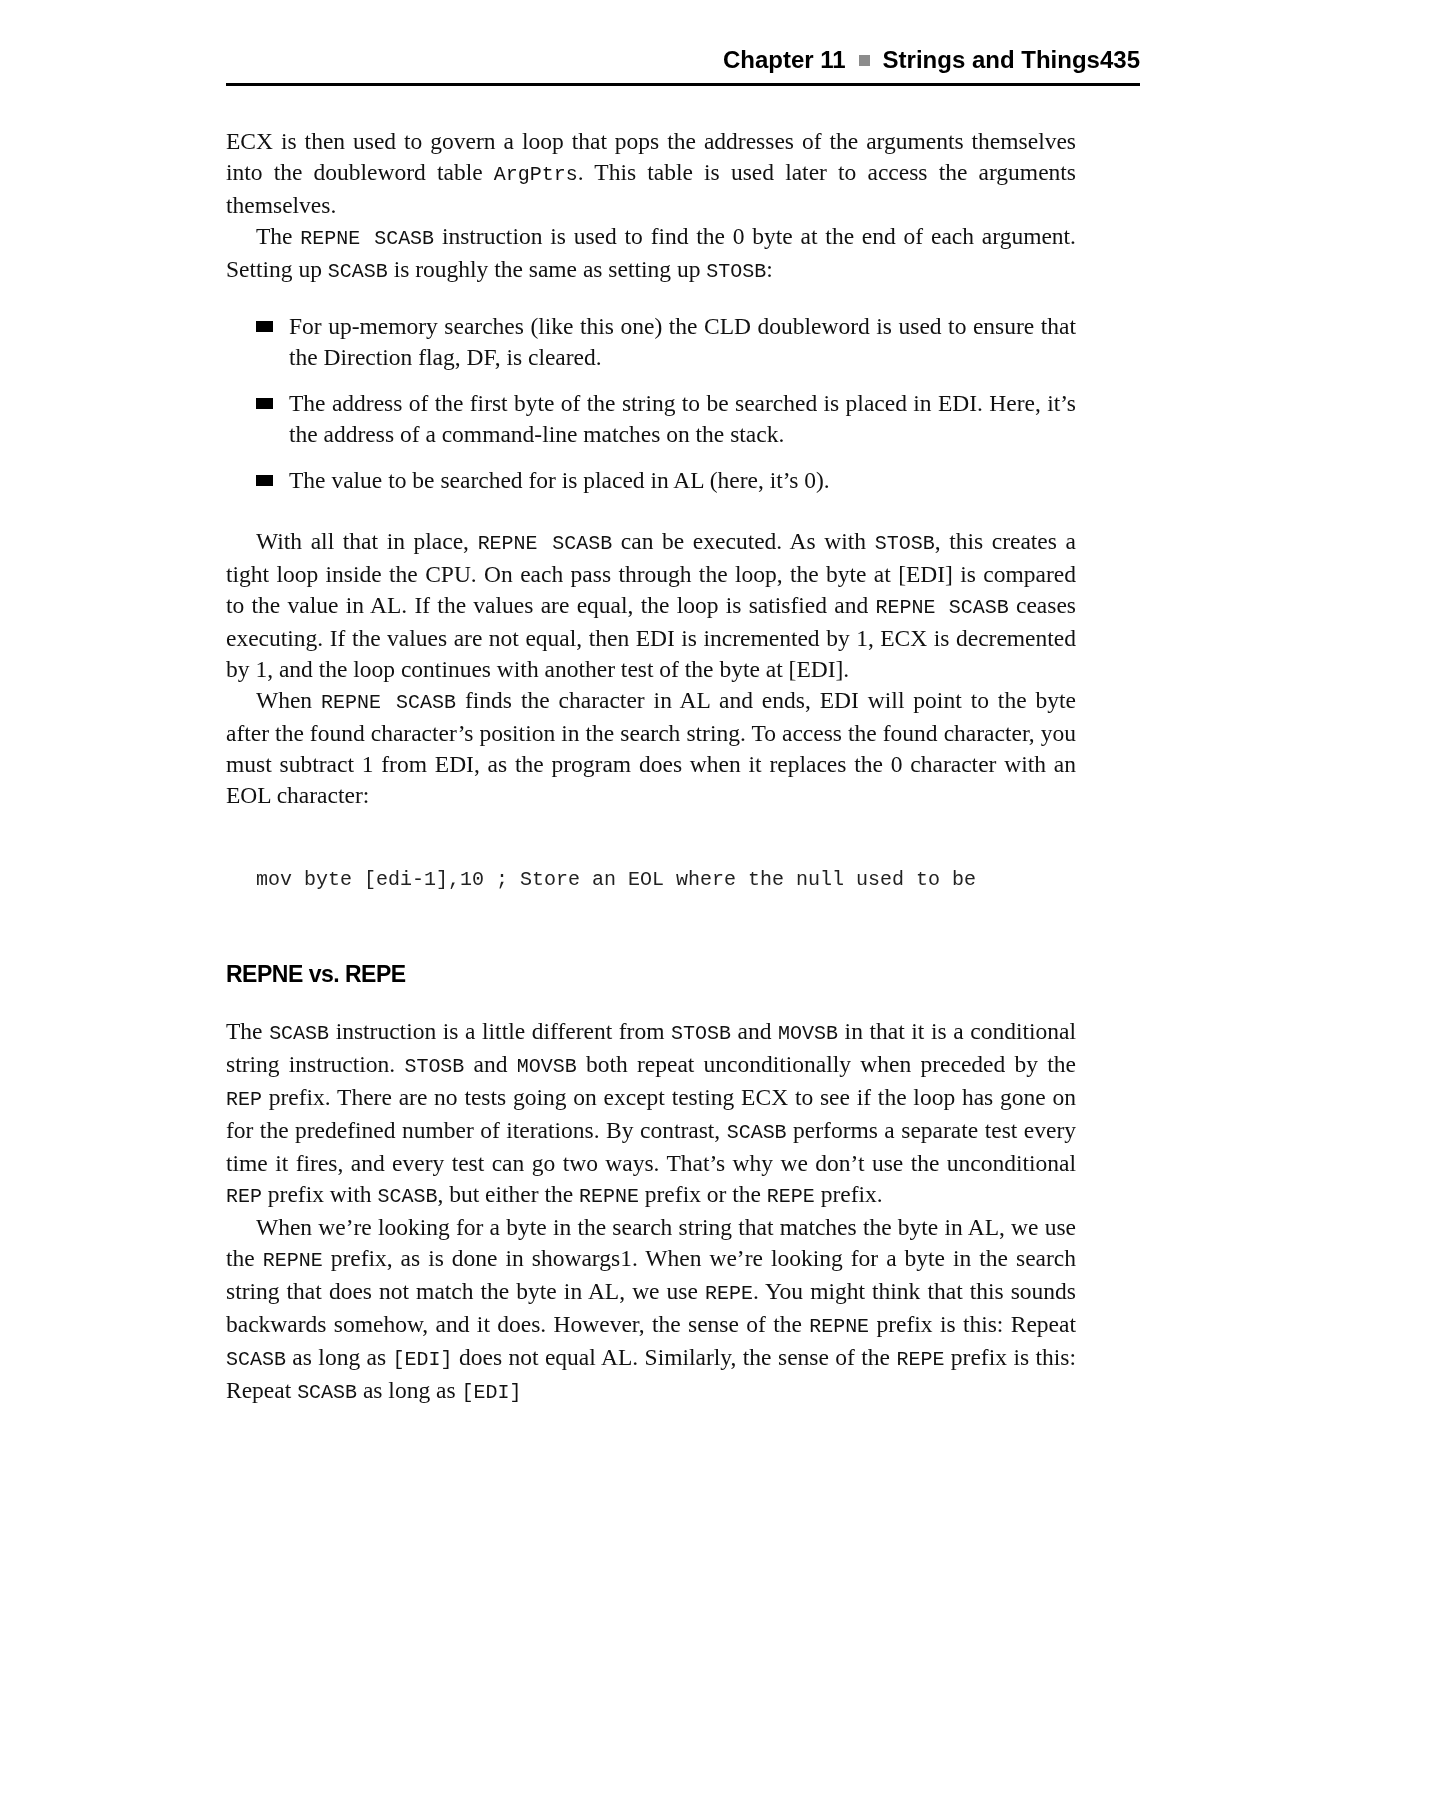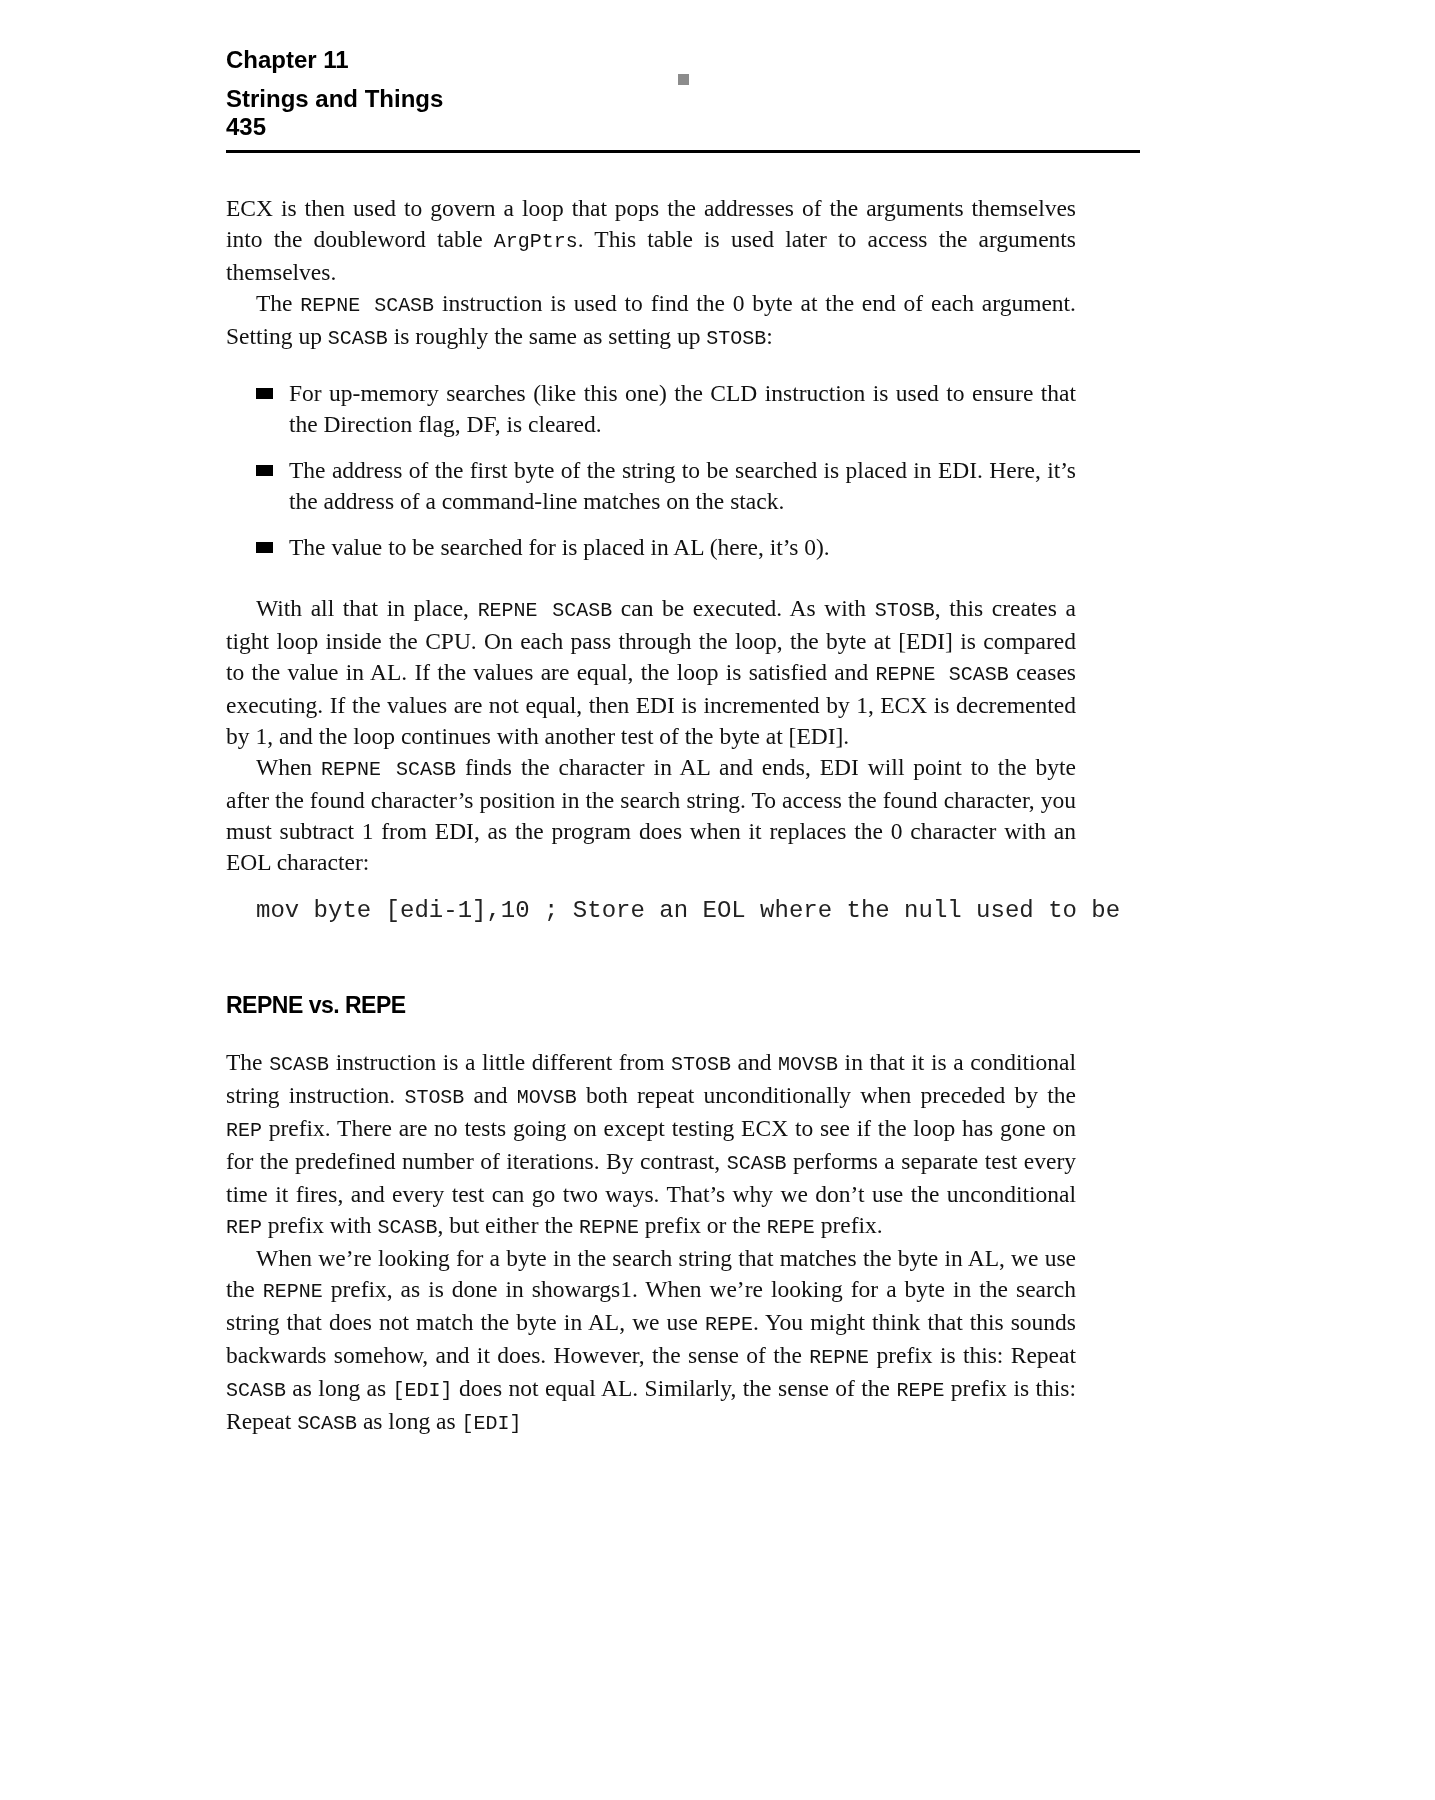--- a/index.html
+++ b/index.html
@@ -20,21 +20,20 @@
   }
   
   .header-line {
     display: flex;
     justify-content: flex-end;
     align-items: baseline;
     font-family: "Liberation Sans", sans-serif;
     font-weight: bold;
     font-size: 24px;
     color: #000000;
-    flex-direction: column;
   }
   .head-sep {
     width: 11px;
     height: 11px;
     background: #8c8c8c;
     display: inline-block;
     margin: 0 13px;
     align-self: center;
   }
   .folio { }
@@ -69,23 +68,23 @@
   .bullet-marker {
     flex: 0 0 auto;
     width: 17px;
     height: 11px;
     background: #000000;
     margin: 10px 16px 0 0;
   }
   .bullet-text { flex: 1; text-align: justify; }
   .codeblock {
     font-family: "Liberation Mono", monospace;
-    font-size: 24px;
+    font-size: 20px;
     line-height: 26px;
-    margin: 20px 0 0 30px;
+    margin: 56px 0 0 30px;
     white-space: pre;
     color: #222222;
   }
   .section-heading {
     font-family: "Liberation Sans", sans-serif;
     font-weight: bold;
     font-size: 23px;
     letter-spacing: -0.5px;
     color: #000000;
     text-align: left;
@@ -106,21 +105,21 @@
     </div>
     <div class="header-rule"></div>
   </header>
 
   <main>
       <p class="para"><span class="">ECX is then used to govern a loop that pops the addresses of the arguments themselves into the doubleword table </span><span class="mono">ArgPtrs</span><span class="">. This table is used later to access the arguments themselves.</span></p>
       <p class="para indent"><span class="">The </span><span class="mono">REPNE SCASB</span><span class=""> instruction is used to find the 0 byte at the end of each argument. Setting up </span><span class="mono">SCASB</span><span class=""> is roughly the same as setting up </span><span class="mono">STOSB</span><span class="">:</span></p>
       <ul class="bullets">
         <li>
           <span class="bullet-marker"></span>
-          <span class="bullet-text"><span class="">For up-memory searches (like this one) the CLD instruction is used to ensure that the Direction flag, DF, is cleared.</span></span>
+          <span class="bullet-text"><span class="">For up-memory searches (like this one) the CLD doubleword is used to ensure that the Direction flag, DF, is cleared.</span></span>
         </li>
         <li>
           <span class="bullet-marker"></span>
           <span class="bullet-text"><span class="">The address of the first byte of the string to be searched is placed in EDI. Here, it’s the address of a command-line matches on the stack.</span></span>
         </li>
         <li>
           <span class="bullet-marker"></span>
           <span class="bullet-text"><span class="">The value to be searched for is placed in AL (here, it’s 0).</span></span>
         </li>
       </ul>

